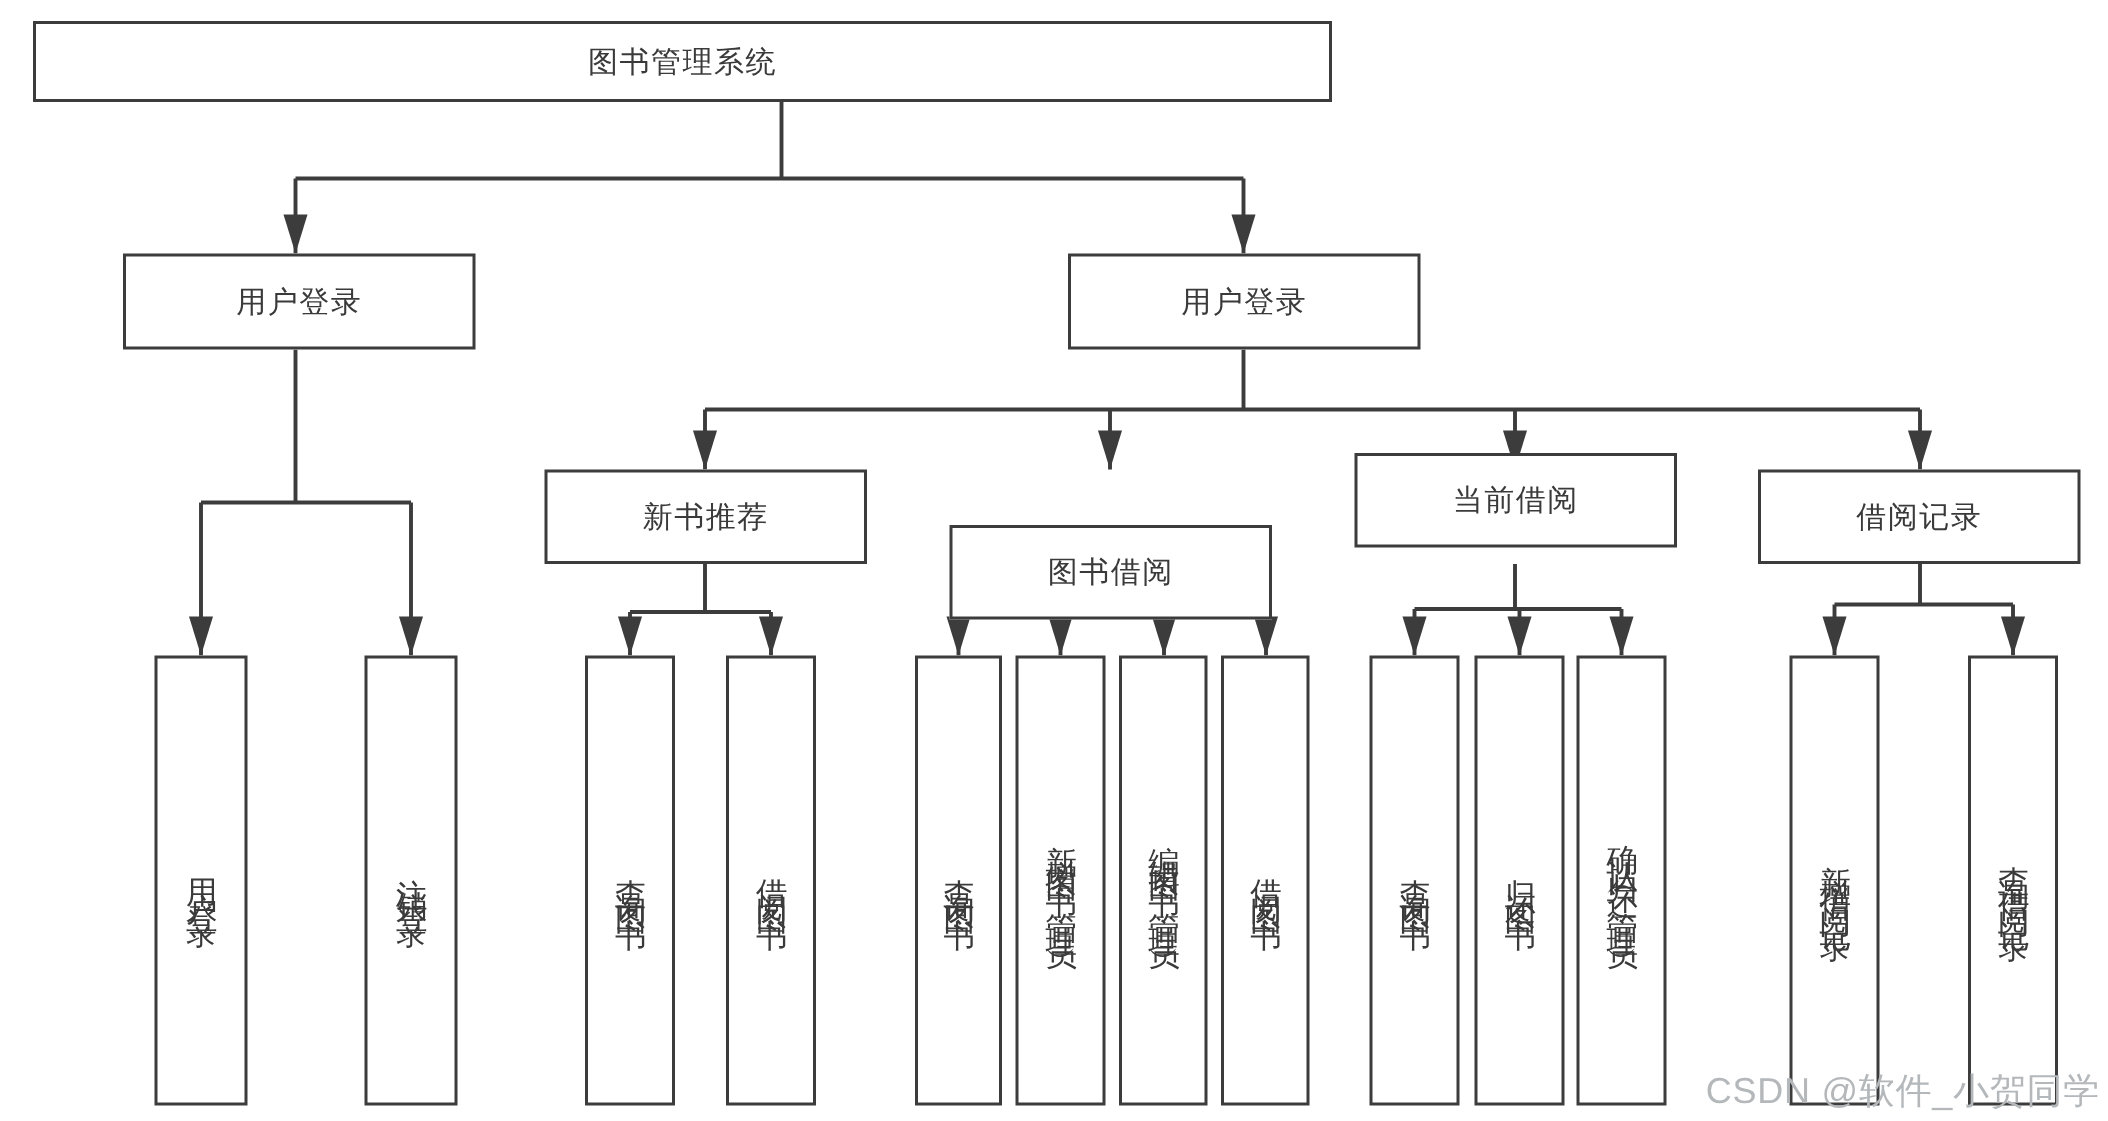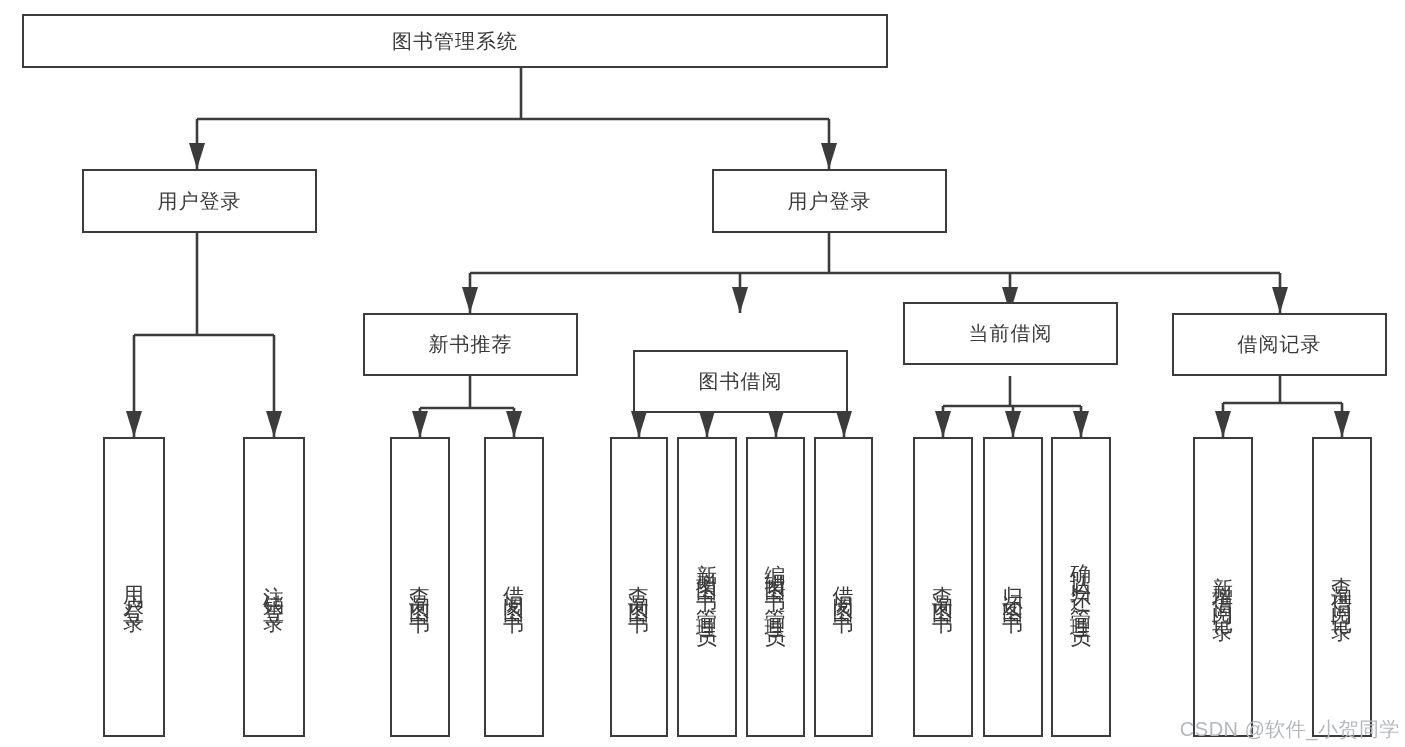--- a/index.html
+++ b/index.html
@@ -32,21 +32,21 @@
   .vbox span{
     writing-mode:vertical-rl;
     font-size:21px;
     letter-spacing:9px;
     line-height:1;
     color:var(--text);
   }
   .watermark{
     position:absolute;
     right:5px;bottom:4px;
-    font-size:20px;
+    font-size:24px;
     color:var(--watermark);
     letter-spacing:0.5px;
     white-space:nowrap;
   }
 </style>
 </head>
 <body>
 
 <div class="stage">
 

